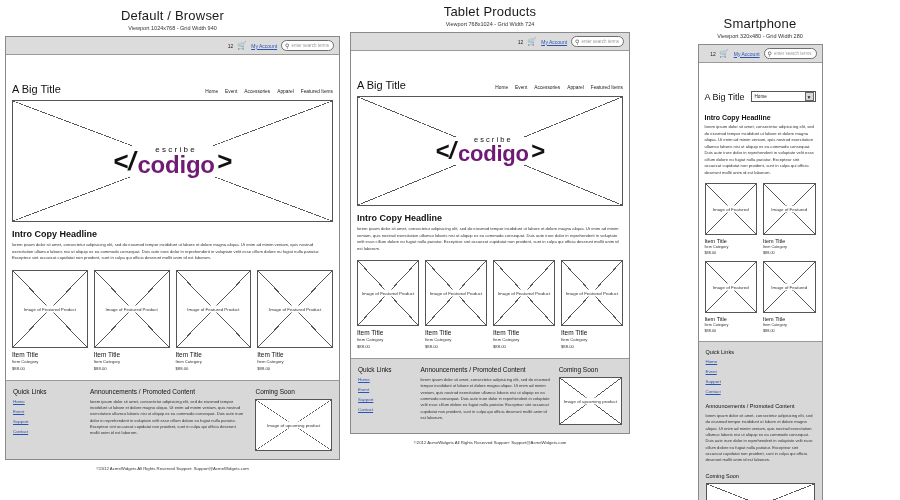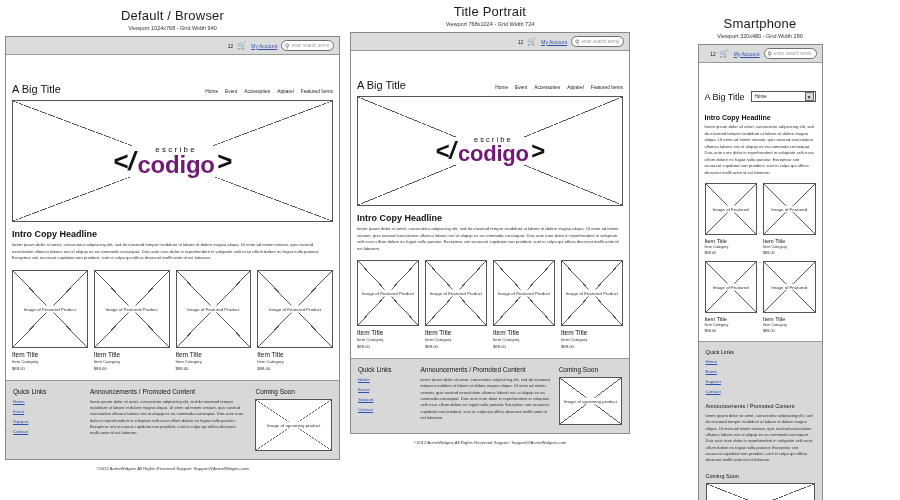--- a/index.html
+++ b/index.html
@@ -215,21 +215,21 @@
           <div class="xbox" style="border:1px solid #555;height:52px;background:#fff">
             <div class="xcap">Image of upcoming product</div>
           </div>
         </div>
       </div>
     </div>
     <div class="copyright">©2012 AcmeWidgets   All Rights Reserved   Support: Support@AcmeWidgets.com</div>
   </div>
 
   <div class="panel" id="panel-tablet">
-    <div class="panel-title">Title Portrait</div>
+    <div class="panel-title">Tablet Products</div>
     <div class="panel-sub">Viewport 768x1024 - Grid Width 724</div>
 
     <div class="frame">
       <div class="utilbar">
         <span class="cart-count">12</span>
         <span class="cart-icon">🛒</span>
         <a class="acct-link">My Account</a>
         <span class="searchbox">
           <span class="mag">⚲</span>
           <span class="ph">enter search terms</span>

